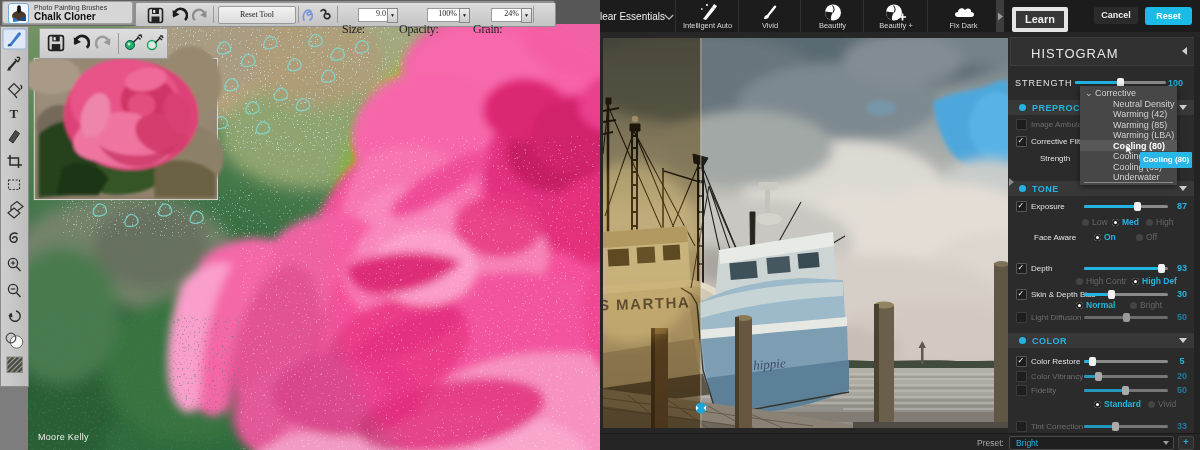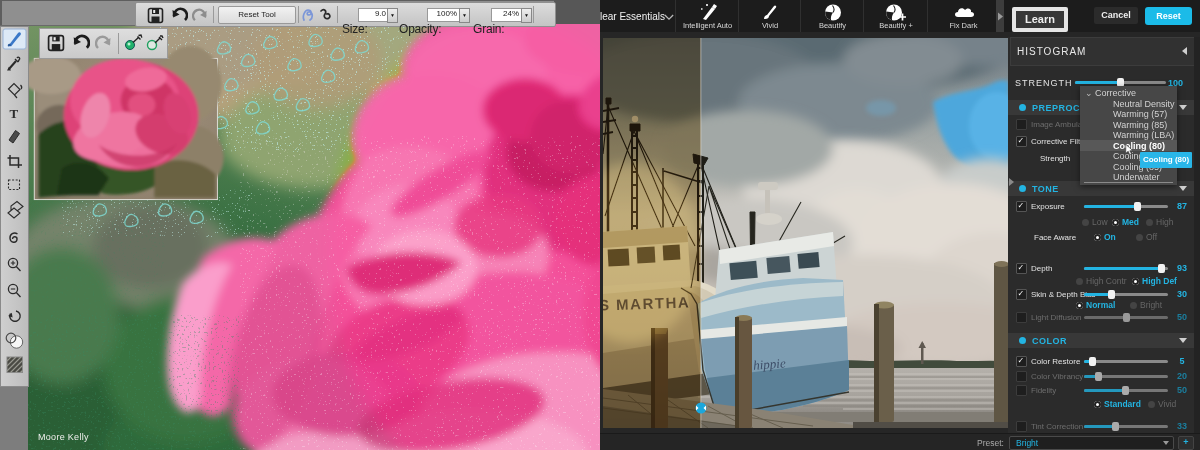--- a/index.html
+++ b/index.html
@@ -8,21 +8,21 @@
   .abs{position:absolute;}
   
   #appL{left:0;top:0;width:600px;height:450px;background:#7d7d7d;overflow:hidden;}
   #canvasL{left:0;top:0;width:600px;height:450px;}
   #topstripL{left:0;top:0;width:554px;height:24px;background:#8f8f8f;border-bottom:1px solid #6a6a6a;border-top:1px solid #5e5e5e;box-shadow:inset 2px 0 0 #5e5e5e;}
   #topRdark{left:554px;top:0;width:46px;height:24px;background:#575757;}
   #brushSel{left:2px;top:1px;width:129px;height:21px;background:#d6d6d6;border:1px solid #a0a0a0;border-radius:3px;}
   #brushIcon{left:5px;top:1px;width:19px;height:19px;background:#f2f8ff;border:1px solid #7aa7d8;border-radius:3px;overflow:hidden;}
   #brushSel .t1{left:31px;top:2px;font-size:7px;color:#333;white-space:nowrap;}
   #brushSel .t2{left:31px;top:9px;font-size:10px;font-weight:bold;color:#111;white-space:nowrap;}
-  #toolbarL{left:135px;top:2px;width:419px;height:23px;background:linear-gradient(#dcdcdc,#c4c4c4);border:1px solid #909090;border-radius:2px;}
+  #toolbarL{left:135px;top:2px;width:419px;height:23px;background:linear-gradient(#dcdcdc,#c4c4c4);border:1px solid #909090;border-radius:2px;font-family:Liberation Serif, serif;}
   .tsep{top:3px;width:1px;height:17px;background:#9a9a9a;}
   #resetBtn{left:82px;top:3px;width:76px;height:16px;background:linear-gradient(#f2f2f2,#dcdcdc);border:1px solid #999;border-radius:2px;font-size:8px;color:#222;text-align:center;line-height:16px;}
   .tblabel{font-size:12px;color:#222;top:8px;letter-spacing:-0.2px;white-space:nowrap;margin-top:11px;}
   .tbinput{top:5px;height:12px;background:#fff;border:1px solid #999;font-size:8px;color:#222;text-align:right;padding:0 2px 0 0;}
   .ddbtn{top:5px;width:9px;height:13px;background:linear-gradient(#eee,#ccc);border:1px solid #888;font-size:5px;color:#111;text-align:center;line-height:13px;}
   #palette{left:0;top:26px;width:27px;height:359px;background:linear-gradient(90deg,#cfcfcf,#bdbdbd);border:1px solid #8a8a8a;}
   #palette svg{position:absolute;left:0;top:0;}
   #miniTB{left:39px;top:28px;width:127px;height:29px;background:linear-gradient(#dedede,#cacaca);border:1px solid #9a9a9a;}
   #mooreKelly{left:38px;top:432px;font-size:9px;color:#f0f0ee;letter-spacing:0.3px;}
   
@@ -183,20 +183,31 @@
           <ellipse cx="155" cy="128" rx="26" ry="18" fill="#d43c6e" transform="rotate(22 155 128)"></ellipse>
           <ellipse cx="92" cy="110" rx="13" ry="22" fill="#ee85ab" transform="rotate(18 92 110)"></ellipse>
           <ellipse cx="140" cy="76" rx="20" ry="11" fill="#ef6b99" transform="rotate(-10 140 76)"></ellipse>
             <path d="M95 138 C 115 152 152 152 170 136 C 152 166 112 166 95 138 Z" fill="#c73463" opacity="0.75"></path>
           <ellipse cx="170" cy="108" rx="12" ry="20" fill="#d84073" transform="rotate(-18 170 108)"></ellipse>
         </g>
       </g>
     </svg>
     <div id="topstripL" class="abs"></div>
     <div id="topRdark" class="abs"></div>
+    <div id="brushSel" class="abs">
+      <div id="brushIcon" class="abs"><svg width="19" height="19" viewBox="0 0 19 19">
+            <ellipse cx="10" cy="12" rx="7" ry="5" fill="#4a3828"></ellipse>
+            <path d="M9 3 C 7.5 5 7.5 7 9 9 L 11 9 C 12.5 7 12.5 5 11 3 Z" fill="#1a1a1a"></path>
+            <circle cx="10" cy="3" r="1.8" fill="#111"></circle>
+            <path d="M4 13 L11 17 L4 18 Z" fill="#2a72c8"></path>
+            <path d="M11 14 L17 12 L17 17 L12 17 Z" fill="#1a4a8a"></path>
+          </svg></div>
+      <div class="t1 abs">Photo Painting Brushes</div>
+      <div class="t2 abs">Chalk Cloner</div>
+    </div>
     <div id="toolbarL" class="abs">
       <svg class="abs" style="left:11px;top:4px" width="17" height="17" viewBox="0 0 17 17">
           <rect x="1.5" y="1.5" width="14" height="14" rx="2" fill="none" stroke="#222" stroke-width="1.6"></rect>
           <rect x="5" y="2" width="7" height="5" fill="#222"></rect>
           <rect x="6.2" y="3" width="2" height="3" fill="#eee"></rect>
           <rect x="4.5" y="9.5" width="8" height="6" fill="#222"></rect>
         </svg>
       <svg class="abs" style="left:33px;top:4px" width="19" height="17" viewBox="0 0 19 17">
           <g transform="scale(-1,1) translate(-19,0)">
             <path d="M3 13 A 6.5 6.5 0 1 1 14 9" fill="none" stroke="#1c1c1c" stroke-width="2.6"></path>
@@ -493,21 +504,21 @@
       <div class="abs" style="left:396px;top:0;width:8px;height:32px;background:#3d3d3d"></div>
       <svg class="abs" style="left:397px;top:12px" width="7" height="9" viewBox="0 0 7 9">
           <path d="M1 0.5 L6 4.5 L1 8.5 Z" fill="#9a9a9a"></path>
         </svg>
       <div id="learnBtn" class="abs">Learn</div>
       <div id="cancelBtn" class="abs">Cancel</div>
       <div id="applyBtn" class="abs">Reset</div>
     </div>
     <div id="panelR" class="abs">
       <div class="abs" style="left:2px;top:0;width:184px;height:27px;background:#313131;border:1px solid #3c3c3c">
-        <div class="abs" style="left:6px;top:8px;font-size:10px;color:#e8e8e8;letter-spacing:1px">HISTOGRAM</div>
+        <div class="abs" style="left:20px;top:8px;font-size:13px;color:#e8e8e8;letter-spacing:1px">HISTOGRAM</div>
         <div class="abs" style="right:8px;top:9px;width:0;height:0;border-top:4px solid transparent;border-bottom:4px solid transparent;border-right:5px solid #cfcfcf"></div>
       </div>
       <div class="abs" style="left:7px;top:41px;font-size:9px;color:#e4e4e4;letter-spacing:1px">STRENGTH</div>
       <div class="sld abs" style="left:67px;top:44px;width:91px">
           <div class="fill" style="width:46px"></div>
           <div class="knob" style="left:42px"></div>
         </div>
       <div class="abs" style="left:160px;top:41px;font-size:9px;font-weight:bold;color:#23b4e2">100</div>
       <div class="shead" style="top:63px">
           <div class="dot"></div>
@@ -627,21 +638,21 @@
             <div class="knob" style="left:28px;background:#ccc"></div>
           </div>
           <div class="val dim">33</div>
         </div>
       <div class="abs" style="left:186px;top:0;width:6px;height:396px;background:#232323"></div>
     </div>
 
     <div class="abs" style="left:480px;top:86px;width:97px;height:99px;background:#474747;box-shadow:0 2px 6px rgba(0,0,0,.5);font-size:9px;color:#d2d2d2;z-index:30">
       <div class="abs" style="left:5px;top:2px;width:90px;height:10.5px"><span style="color:#bbb">⌄</span>&nbsp;Corrective</div>
       <div class="abs" style="left:33px;top:12.5px">Neutral Density</div>
-      <div class="abs" style="left:33px;top:23px">Warming (57)</div>
+      <div class="abs" style="left:33px;top:23px">Warming (42)</div>
       <div class="abs" style="left:33px;top:33.5px">Warming (85)</div>
       <div class="abs" style="left:33px;top:44px">Warming (LBA)</div>
       <div class="abs" style="left:0;top:53.5px;width:97px;height:11px;background:#585858"></div>
       <div class="abs" style="left:33px;top:54.5px;color:#fff;font-weight:bold">Cooling (80)</div>
       <div class="abs" style="left:33px;top:65px">Cooling (82)</div>
       <div class="abs" style="left:33px;top:75.5px">Cooling (85)</div>
       <div class="abs" style="left:33px;top:86px">Underwater</div>
       <div class="abs" style="left:4px;top:95.5px;width:89px;height:1px;background:#8a8a8a"></div>
     </div>
     <svg class="abs" style="left:525px;top:144px;z-index:40" width="8" height="12" viewBox="0 0 10 14">

